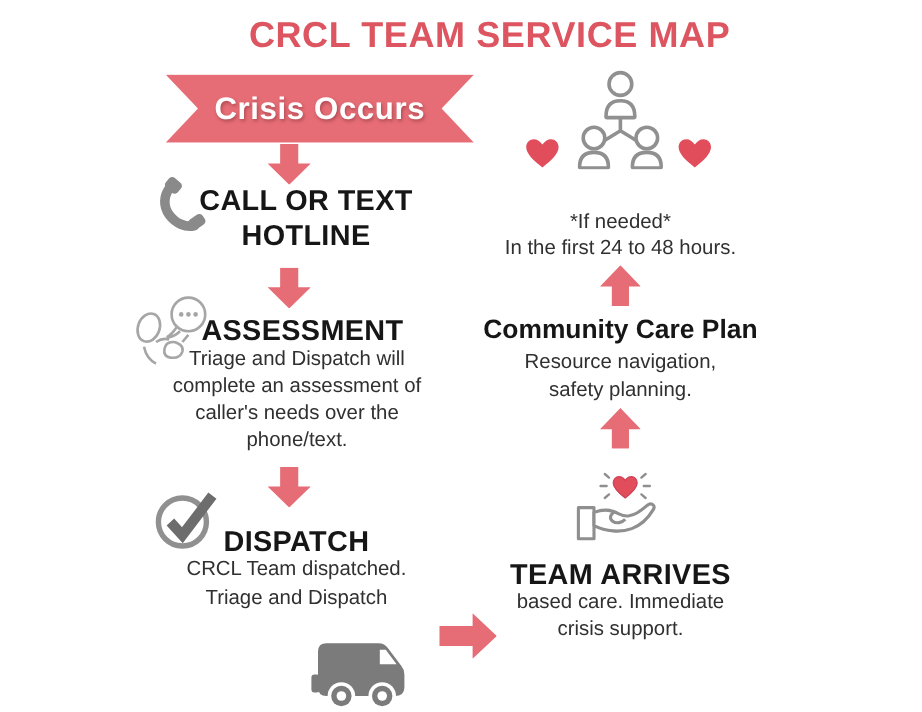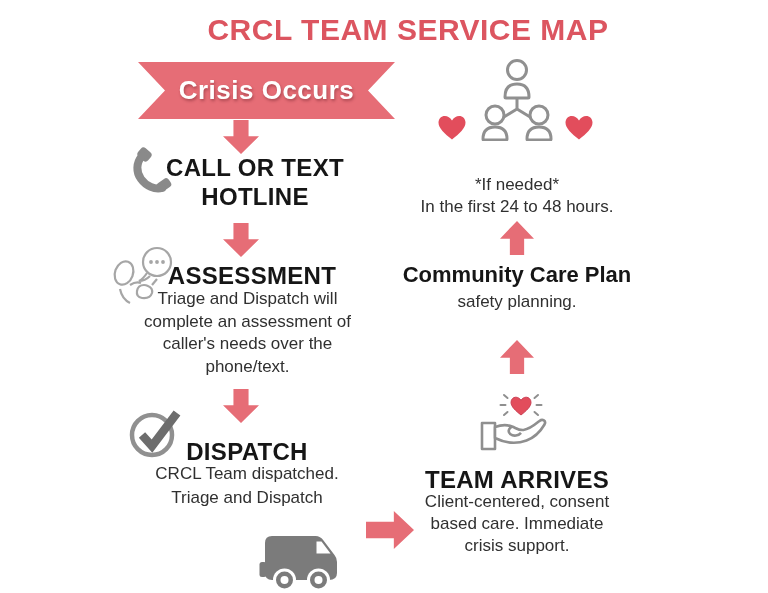--- a/index.html
+++ b/index.html
@@ -152,20 +152,21 @@
 
   <div class="abs center body-txt lh22" style="left:397px;top:174px;width:240px;">
     <div>*If needed*</div>
     <div>In the first 24 to 48 hours.</div>
   </div>
 
   <div class="abs arrow-up" style="left:500px;top:221px;"></div>
 
   <div class="abs center h-title-mixed" style="left:397px;top:262px;width:240px;">Community Care Plan</div>
   <div class="abs center body-txt lh23" style="left:397px;top:290px;width:240px;">
+    <div>Resource navigation,</div>
     <div>safety planning.</div>
   </div>
 
   <div class="abs arrow-up" style="left:500px;top:340px;"></div>
 
   <div class="abs" style="left:476px;top:385px;">
     <svg width="90" height="78" viewBox="0 0 90 78">
       <g stroke="#8f8f8f" stroke-width="2" stroke-linecap="round">
         <path d="M28 10 L31.5 13"></path>
           <path d="M24.5 20 L29.5 20"></path>
@@ -178,18 +179,17 @@
       <g stroke="#8f8f8f" stroke-width="2.6" stroke-linejoin="round">
         <rect x="6" y="38" width="13" height="26" fill="#fff"></rect>
         <path d="M19 42 C26 39.5 31 39.5 36 41.5 C40 43 42.5 45.5 47.5 45 C53.5 44.3 58 40.5 63.5 36 C66.5 33.6 70.5 35.8 68.5 39.5 C65 45.5 58.5 52.5 50.5 55.5 C41 59 29 58 19 53 Z" fill="#fff"></path>
         <path d="M36 41.5 C32.5 43.5 31.5 47 34.5 49.3 C37.5 51.5 42.5 50.8 45 47.8" fill="none"></path>
       </g>
     </svg>
   </div>
 
   <div class="abs center h-title" style="left:407px;top:465px;width:220px;">TEAM ARRIVES</div>
   <div class="abs center body-txt lh22" style="left:397px;top:491px;width:240px;">
-    <div>Client-centered, consent</div>
     <div>based care. Immediate</div>
     <div>crisis support.</div>
   </div>
 
 </div>
 
 </body></html>

